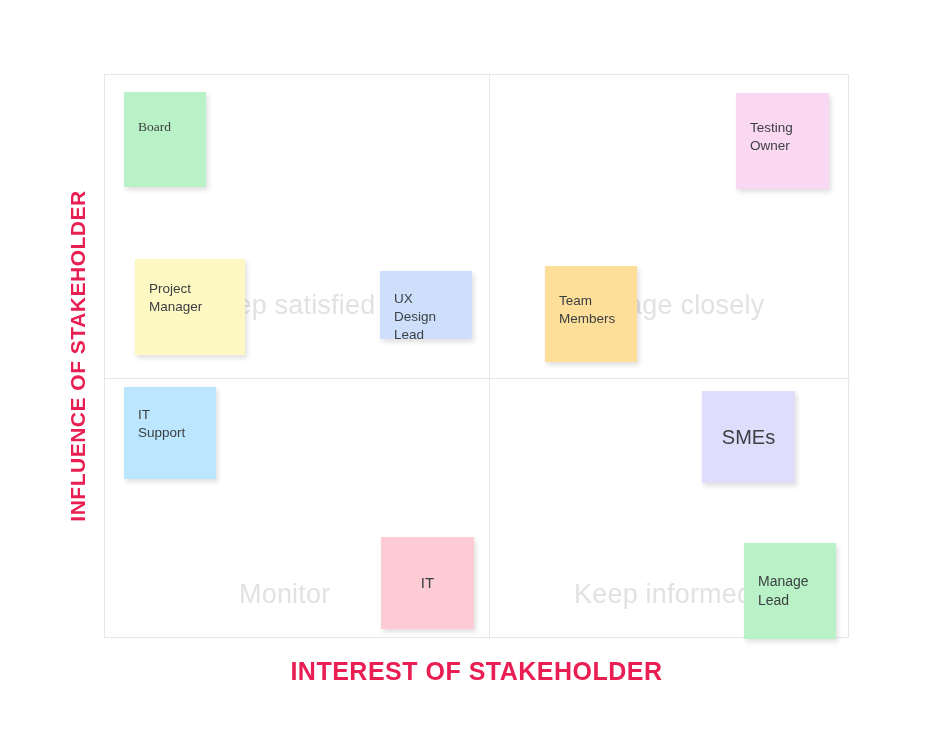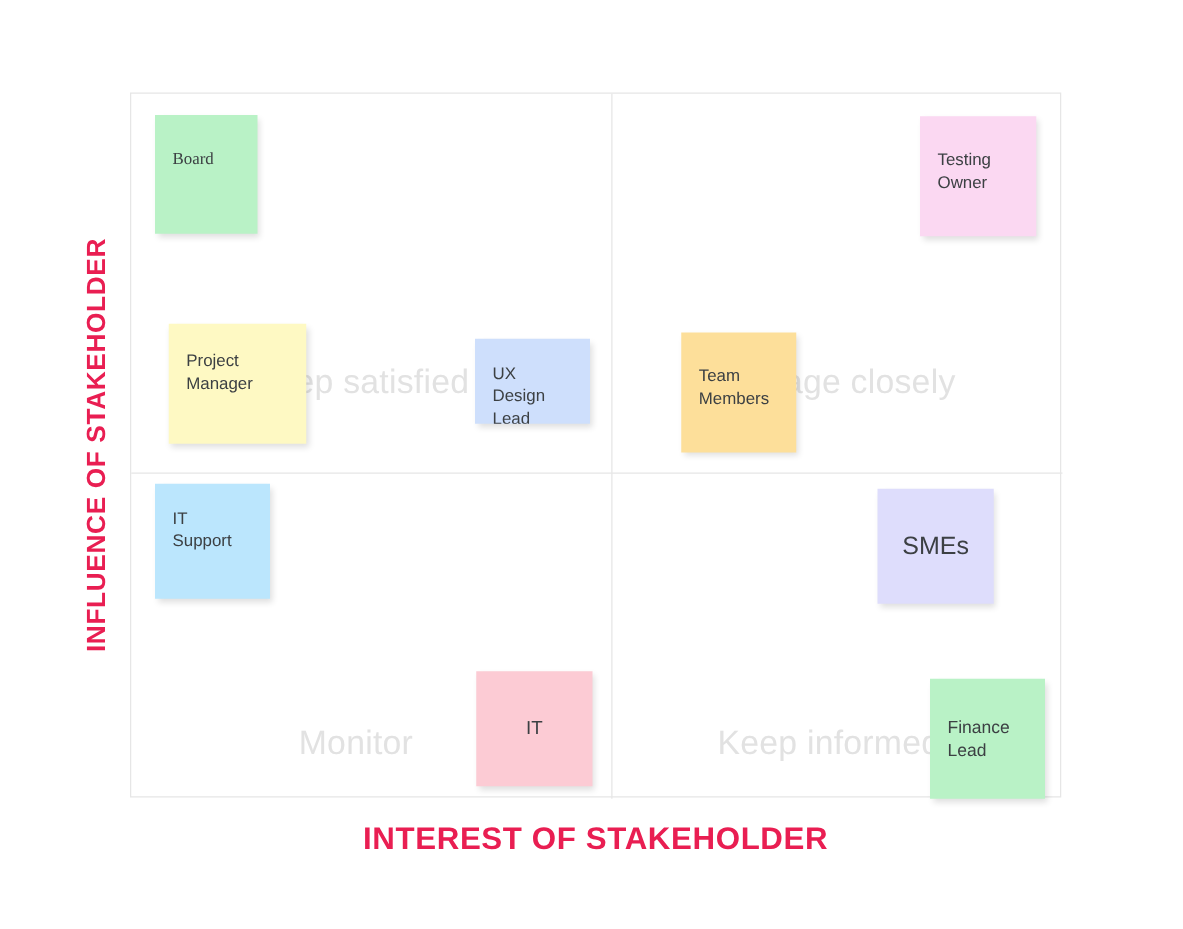--- a/index.html
+++ b/index.html
@@ -172,18 +172,18 @@
       <div class="note-label" style="font-size:15px;">IT</div>
     </div>
 
 
     <div class="note align-center" style="left:597px; top:316px; width:93px; height:92px; background:#DEDDFC;">
       <div class="note-label" style="font-size:20px;">SMEs</div>
     </div>
 
 
     <div class="note align-left" style="left:639px; top:468px; width:92px; height:96px; background:#B9F2C6;">
-      <div class="note-label" style="font-size:14px;">Finance
+      <div class="note-label" style="font-size:14px;">Manage
 Lead</div>
     </div>
 
   </div>
 </div>
 
 </body></html>

